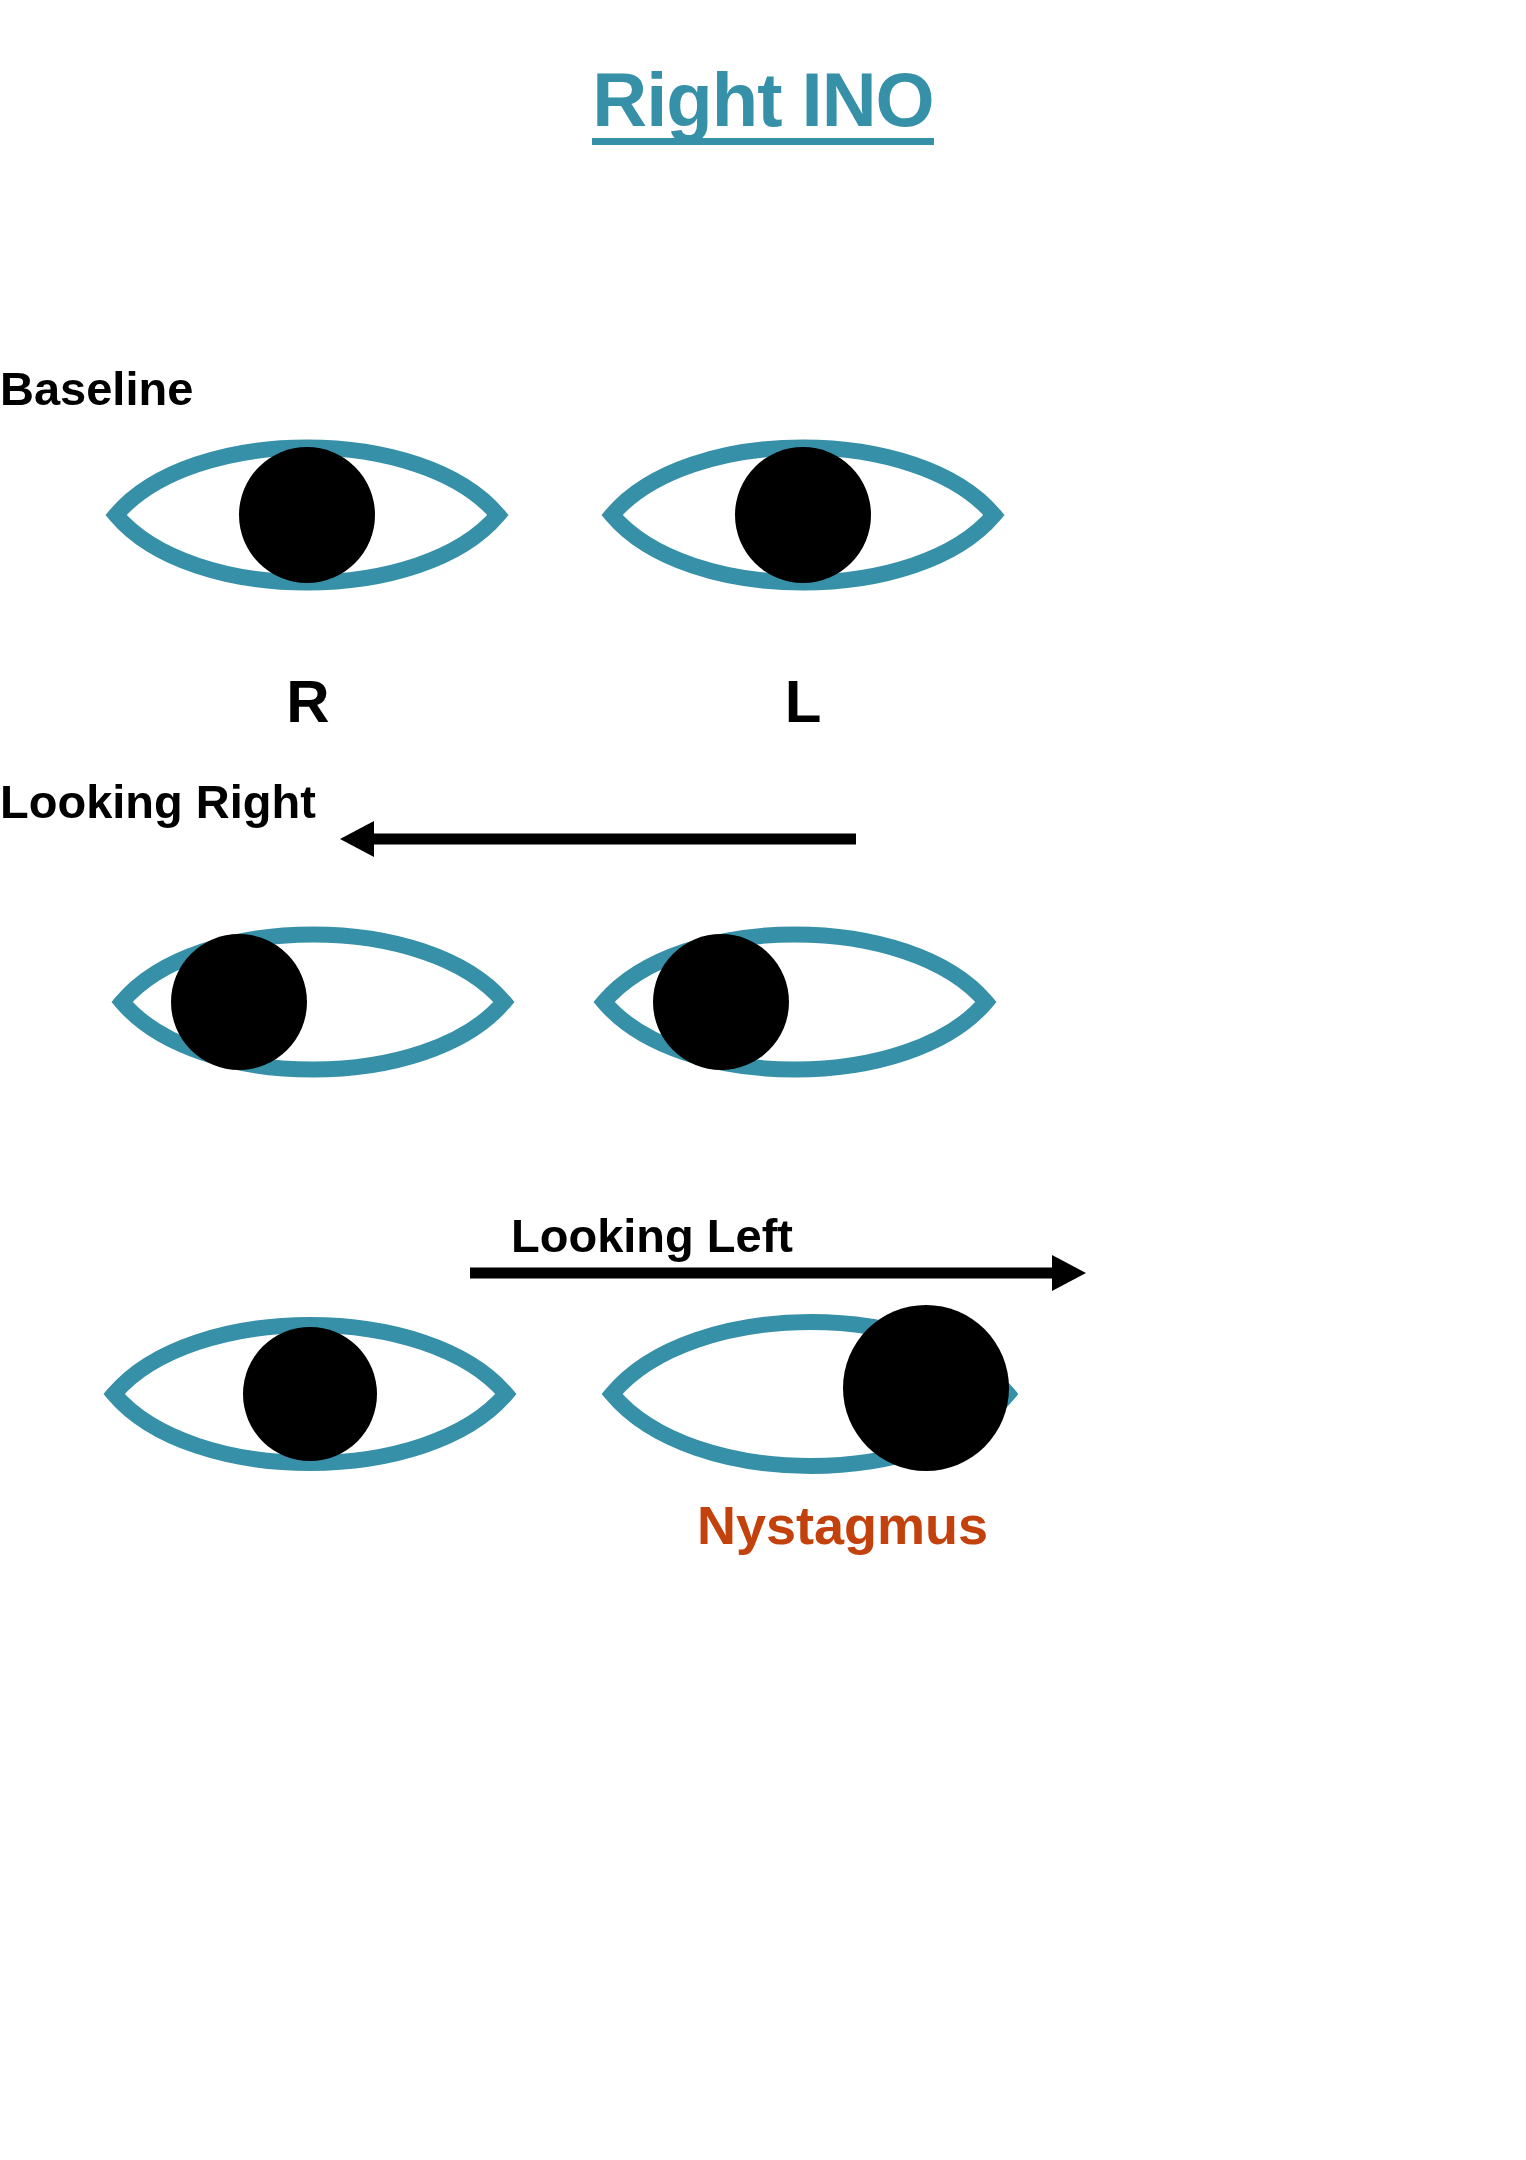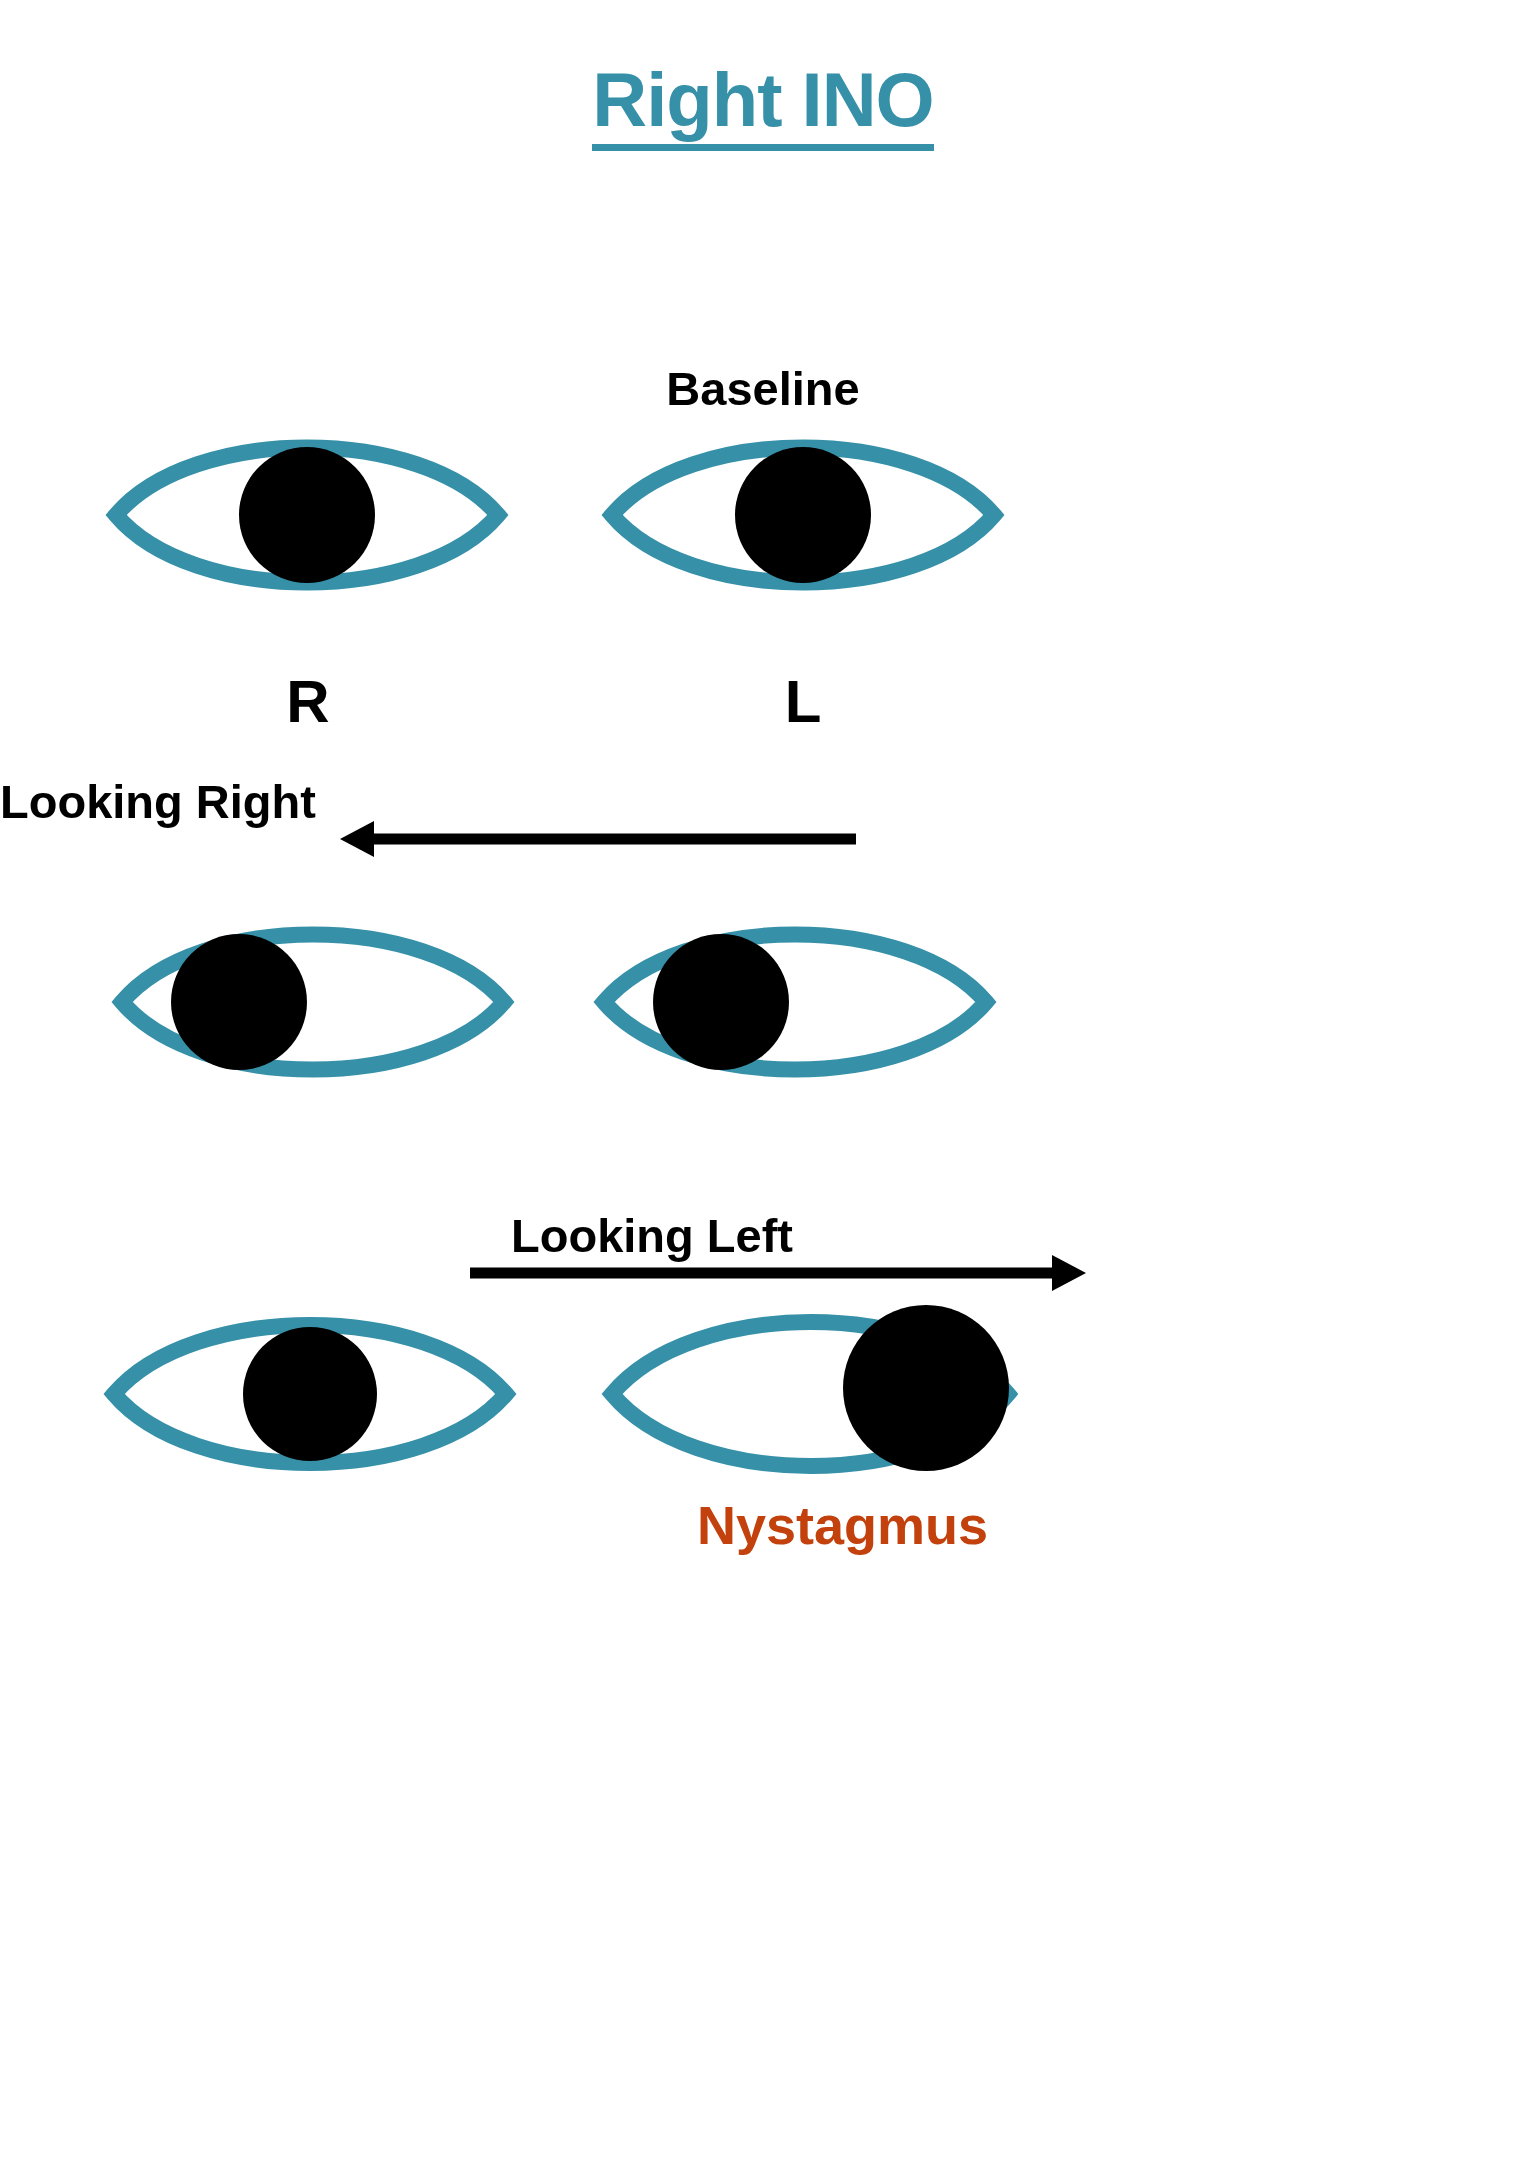--- a/index.html
+++ b/index.html
@@ -24,21 +24,20 @@
     width: 1526px;
     text-align: center;
     font-size: 76px;
     font-weight: bold;
     color: #3590A8;
     letter-spacing: -1px;
     line-height: 1;
   }
   #title .u {
     border-bottom: 7px solid #3590A8;
-    padding-bottom: 6px;
     display: inline-block;
   }
 
   
   .section-label {
     position: absolute;
     font-size: 47px;
     font-weight: bold;
     color: #000000;
     line-height: 1;
@@ -79,21 +78,21 @@
     line-height: 1;
     white-space: nowrap;
     text-align: right;
   }
 </style>
 </head>
 <body>
 
 <div id="title"><span class="u">Right INO</span></div>
 
-<div class="section-label" style="left:0; top:365px; width:1526px; text-align:center;">Baseline</div>
+<div class="section-label" style="left:0; top:365px; width:1526px; text-align:left;">Baseline</div>
 
 <div class="eye" style="left:112px; top:415px;">
   <svg width="390" height="200" viewBox="0 0 390 200">
     <path d="M4 100 C 80 10, 310 10, 386 100 C 310 190, 80 190, 4 100 Z" fill="none" stroke="#3590A8" stroke-width="16" stroke-linejoin="miter"></path>
     <circle cx="195" cy="100" r="68" fill="#000000"></circle>
   </svg>
 </div>
 
 <div class="eye" style="left:608px; top:415px;">
   <svg width="390" height="200" viewBox="0 0 390 200">

